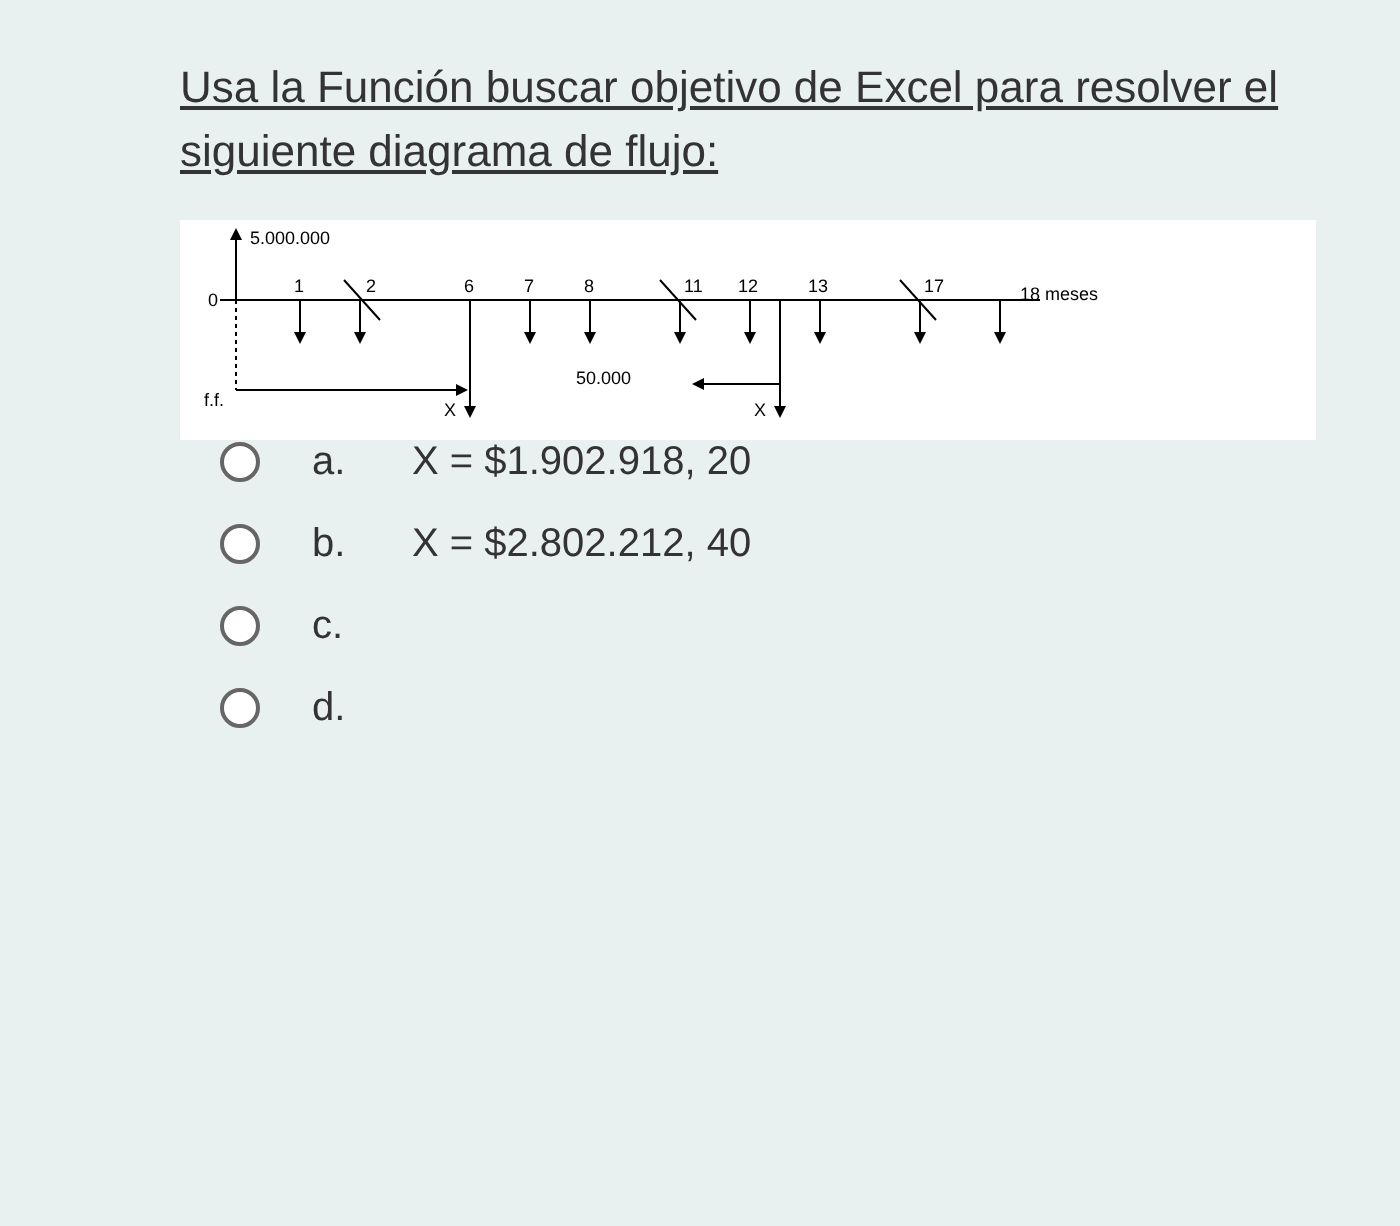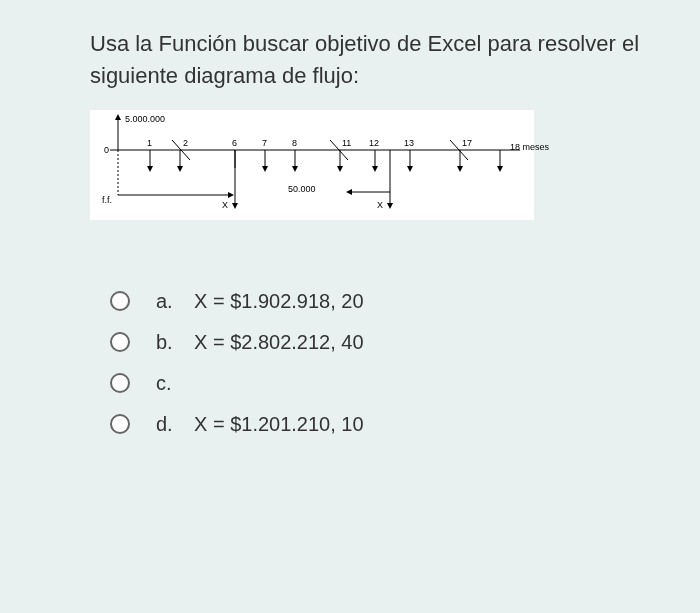--- a/index.html
+++ b/index.html
@@ -15,27 +15,27 @@
   .card {
     background: #e8f0f0;
     width: 700px;
     padding: 28px 60px 28px 90px;
   }
   .question-text {
     font-size: 22px;
     color: #333;
     line-height: 1.45;
     margin-bottom: 18px;
+    text-decoration: underline;
   }
   .diagram-wrap {
     background: #fff;
-    width: 444px;
+    width: 568px;
     height: 110px;
     position: relative;
-    margin-bottom: 70px;
   }
   .diagram-wrap svg {
     display: block;
   }
   .options {
     margin-left: 20px;
   }
   .option-row {
     display: flex;
     align-items: center;
@@ -50,21 +50,21 @@
     border-radius: 50%;
     margin-right: 26px;
     flex-shrink: 0;
     background: #fff;
   }
   .opt-letter {
     width: 30px;
     flex-shrink: 0;
   }
   .opt-text {
-    margin-left: 8px;
+    margin-left: 20px;
   }
 </style>
 </head>
 <body>
 
 <div class="card">
 
   <p class="question-text">Usa la Función buscar objetivo de Excel para resolver el siguiente diagrama de flujo:</p>
 
   <div class="diagram-wrap">
@@ -150,17 +150,16 @@
       <span class="opt-letter">b.</span>
       <span class="opt-text">X = $2.802.212, 40</span>
     </div>
     <div class="option-row">
       <span class="radio"></span>
       <span class="opt-letter">c.</span>
     </div>
     <div class="option-row">
       <span class="radio"></span>
       <span class="opt-letter">d.</span>
-      <span class="opt-text">X = $1.201.210, 10</span>
     </div>
   </div>
 
 </div>
 
 </body></html>

